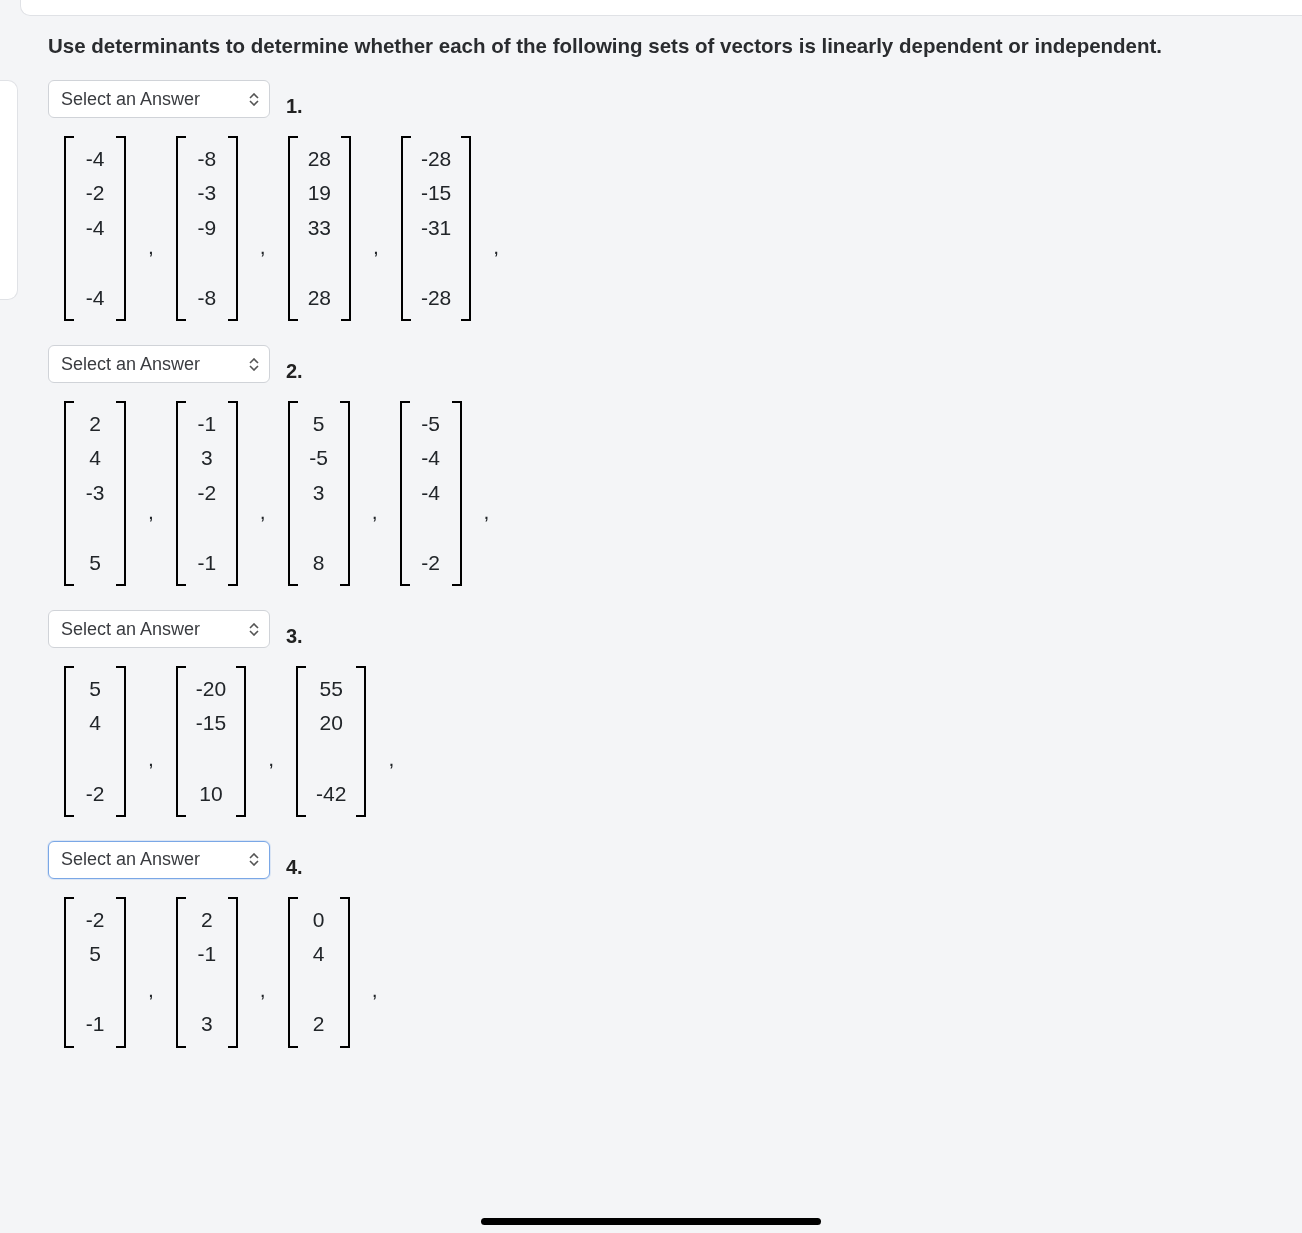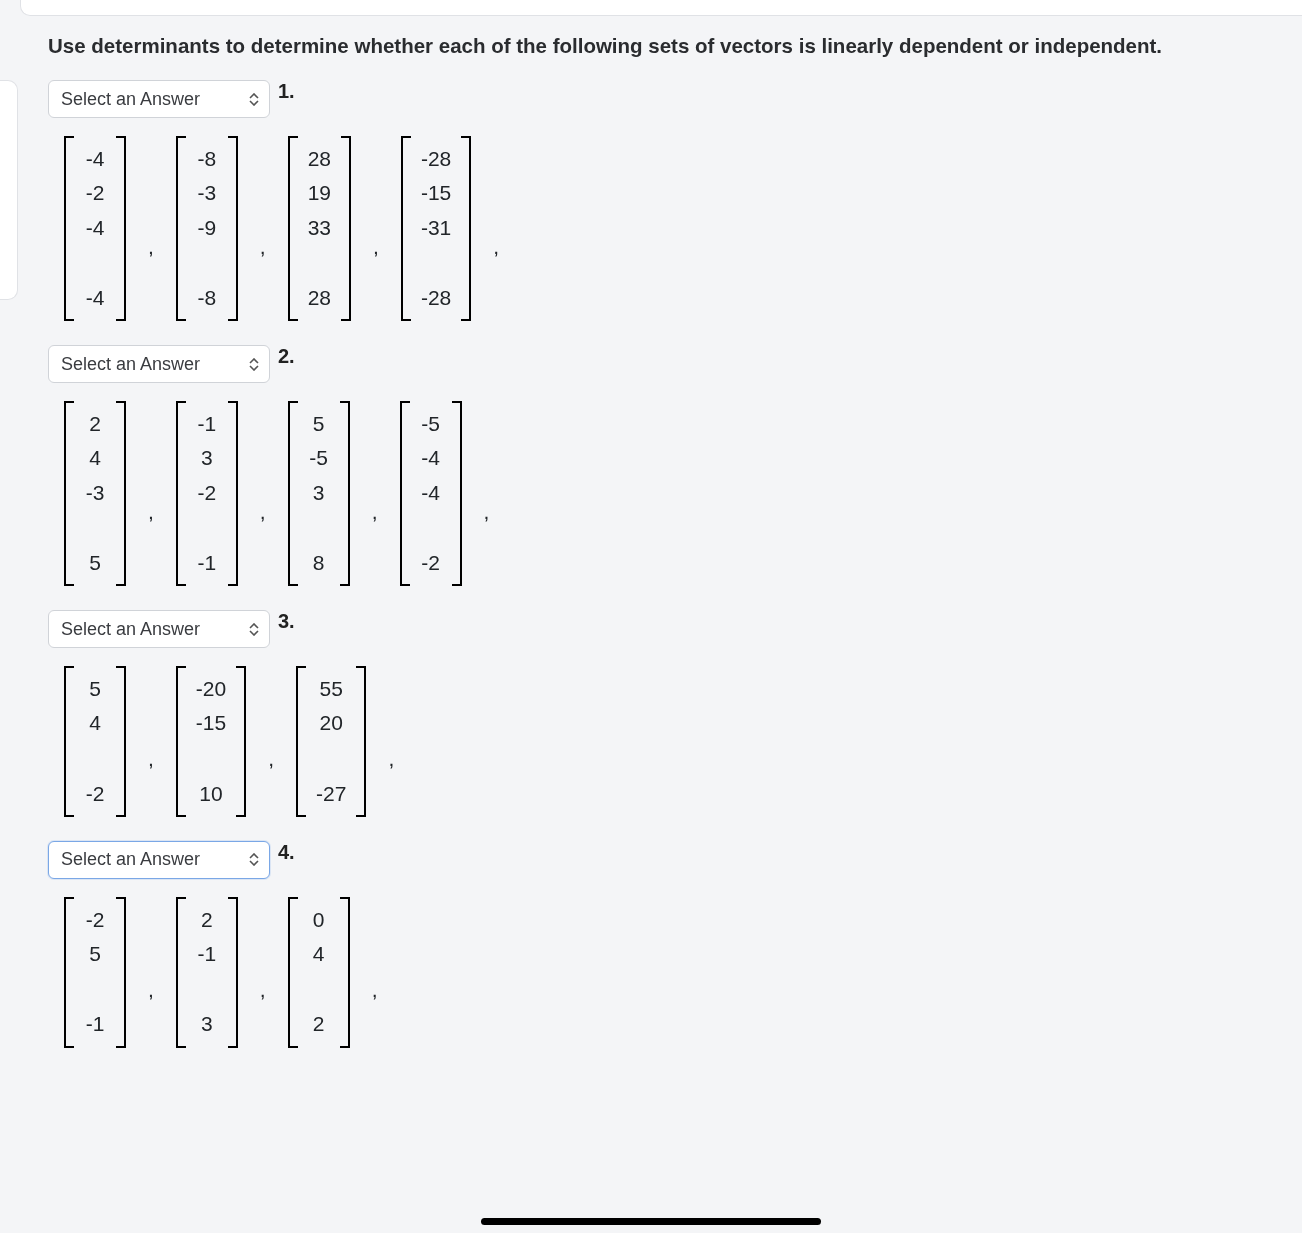--- a/index.html
+++ b/index.html
@@ -29,22 +29,22 @@
     right: 20px;
   }
   .instructions {
     font-size:20.5px;
     color:#2a2c2f;
     margin-bottom: 22px;
     font-weight: bold;
   }
   .qrow {
     display:flex;
-    align-items:flex-start;
-    gap: 8px;
+    align-items:flex-end;
+    gap: 16px;
     margin-bottom: 18px;
   }
   .selectbox {
     position:relative;
     display:flex;
     align-items:center;
     justify-content:space-between;
     width: 222px;
     height: 38px;
     padding: 0 10px 0 12px;
@@ -282,21 +282,21 @@
           </div>
           <div class="br"></div>
         </div>
         <span class="comma">,</span>
         <div class="bracket-vec">
           <div class="bl"></div>
           <div class="col">
             <div class="val">55</div>
             <div class="val">20</div>
             <div class="spacer"></div>
-            <div class="val">-27</div>
+            <div class="val">-42</div>
           </div>
           <div class="br"></div>
         </div>
         <span class="comma">,</span>
       </div>
       <div class="qrow">
         <div class="selectbox focused">
           <span>Select an Answer</span>
           <span class="chev">
     <svg viewBox="0 0 10 6">

